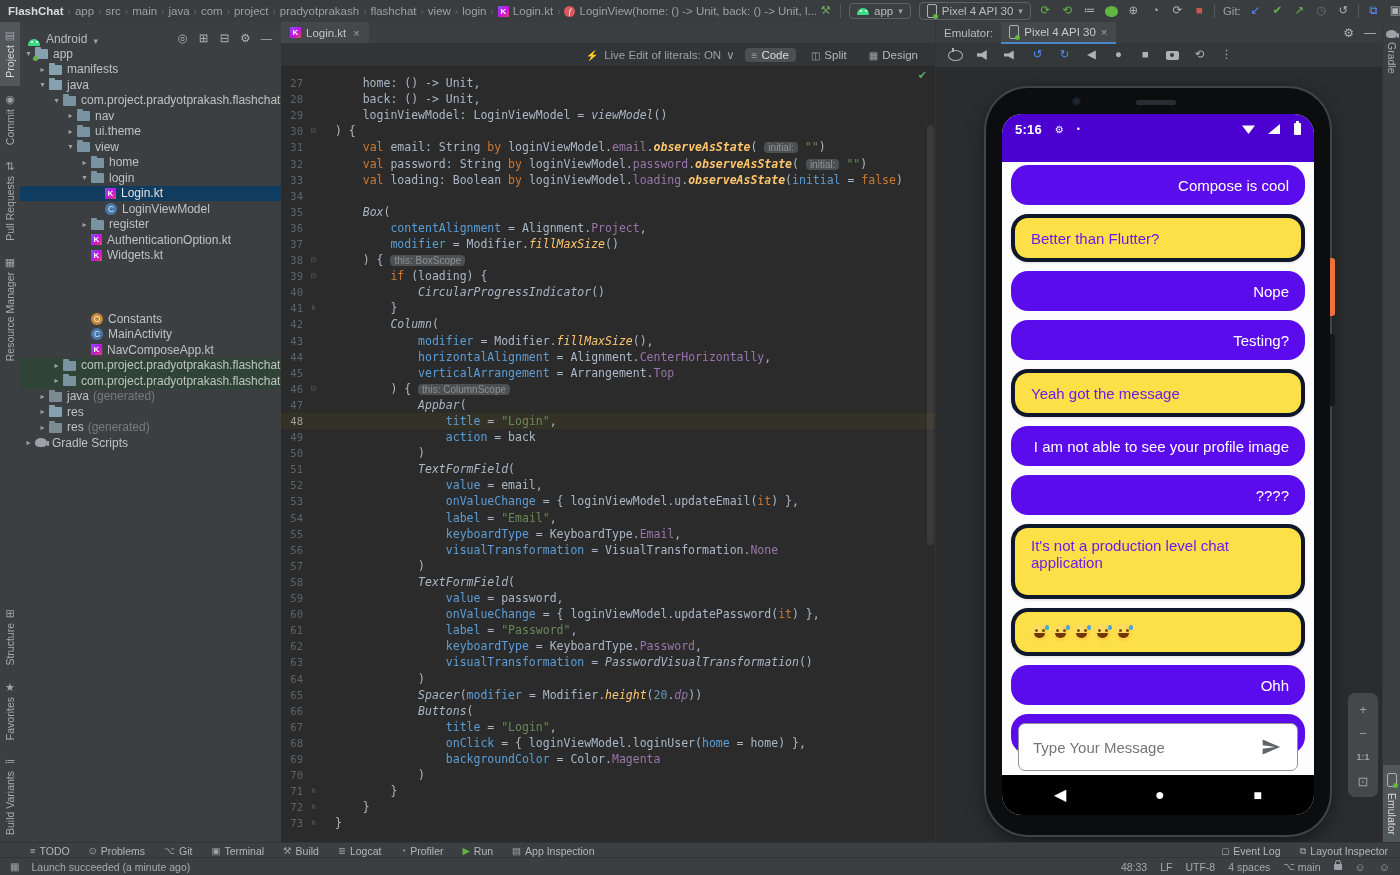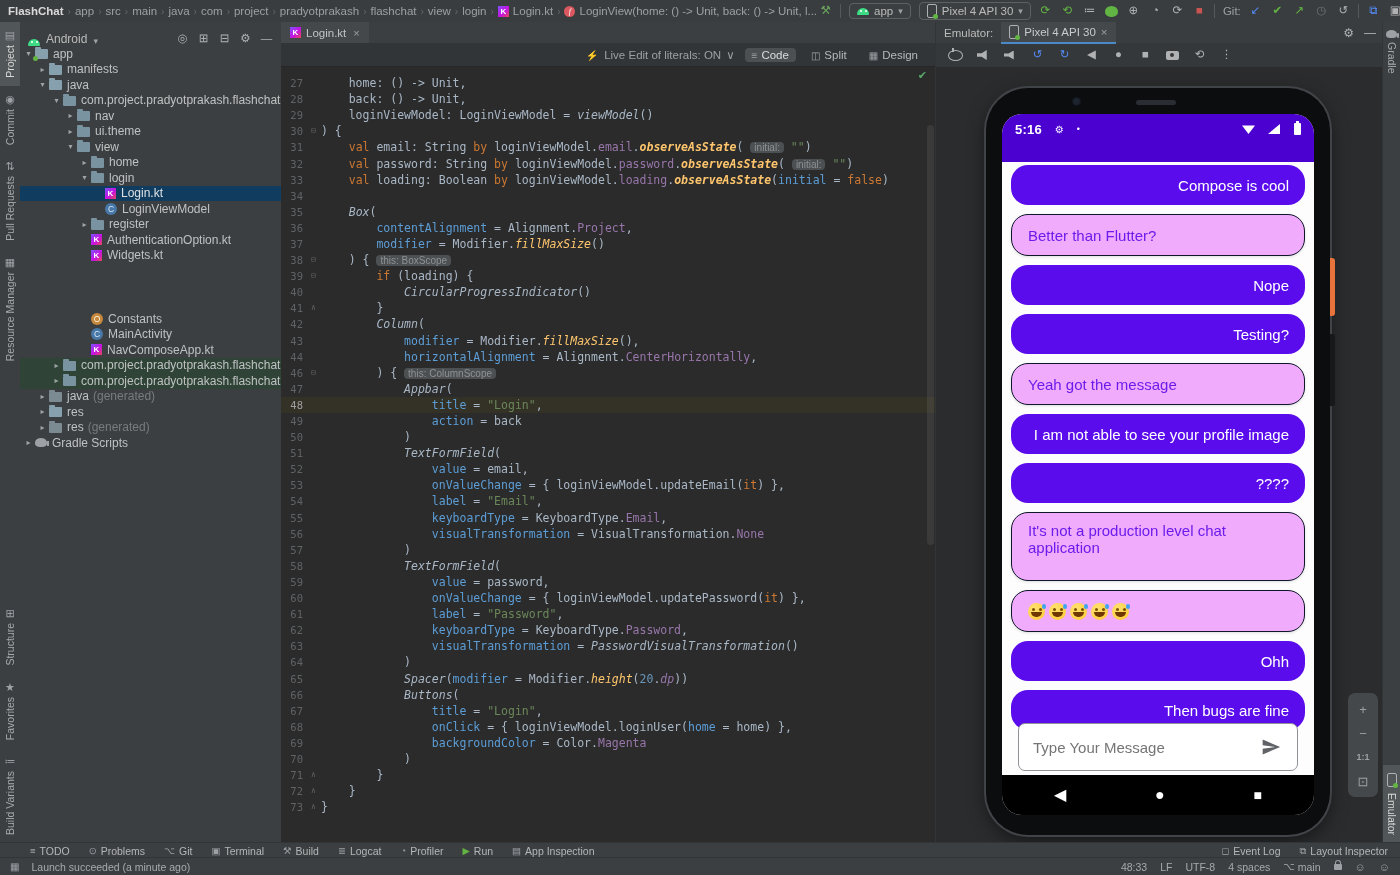--- a/index.html
+++ b/index.html
@@ -79,21 +79,21 @@
   .modes{display:flex;align-items:center;gap:8px}
   .mode{display:flex;align-items:center;gap:4px;padding:1px 7px;border-radius:4px;color:#B6B8BA}
   .mode.active{background:#4C5052;color:#DADCDE}
   .mode .mi{font-size:10px;color:#9DA0A5}
   .code-wrap{position:absolute;top:43px;left:0;right:0;bottom:0;padding-top:10px;overflow:hidden}
   .code-line{display:flex;align-items:center;height:16.1px;font-family:"DejaVu Sans Mono",monospace;font-size:11.5px}
   .code-line.caret{background:#343127}
   .ln{flex:none;width:22px;text-align:right;padding-right:5px;color:#606366;font-size:10.5px;font-family:"DejaVu Sans Mono",monospace}
   .caret .ln{color:#A0A0A0}
   .fold{flex:none;width:11px;text-align:center;color:#606366;font-size:8px;line-height:1}
-  .cod{white-space:pre;color:#A9B7C6;margin-left:2px}
+  .cod{white-space:pre;color:#A9B7C6;margin-left:16px}
   .t-d{color:#A9B7C6}
   .t-k{color:#CC7832}
   .t-s{color:#6A8759}
   .t-b{color:#5C9DD6}
   .t-p{color:#9876AA}
   .t-pi{color:#9876AA;font-style:italic}
   .t-f{color:#FFC66D;font-style:italic}
   .t-fb{color:#FFC66D;font-style:italic;font-weight:bold}
   .t-ci{color:#A9B7C6;font-style:italic}
   .t-n{color:#6897BB}
@@ -124,21 +124,21 @@
   .p-gear{font-size:10px}
   .p-dot{font-size:9px}
   .wifi{width:13px;height:10px;background:#fff;clip-path:polygon(50% 100%,0 15%,100% 15%)}
   .signal{width:12px;height:10px;background:#fff;clip-path:polygon(0 100%,100% 0,100% 100%)}
   .battery{width:7px;height:12px;background:#fff;border-radius:1px;position:relative;margin-left:1px}
   .battery:before{content:"";position:absolute;top:-2px;left:2px;width:3px;height:2px;background:#fff}
   .chat{position:absolute;top:48px;left:0;right:0;bottom:40px;padding:0 5px;overflow:hidden}
   .msg{border-radius:17px;height:40px;display:flex;align-items:center;margin:9px 4px 0;font-size:15px;padding:0 16px}
   .msg:first-child{margin-top:3px}
   .msg.sent{background:#5B0CEC;color:#FFFFFF;justify-content:flex-end}
-  .msg.recv{background:#f0abfc;color:#6C1BEA;border:1px solid #0f172a;box-shadow:0 1px 3px rgba(0,0,0,0.13)}
+  .msg.recv{background:#fde047;color:#6C1BEA;border:4px solid #0f172a;box-shadow:0 1px 3px rgba(0,0,0,0.13)}
   .msg.tall{height:58px;align-items:flex-start;padding-top:9px}
   .emoji{display:inline-block;width:17px;height:17px;border-radius:50%;background:radial-gradient(circle at 35% 30%,#FFE16E,#FFC933);margin-right:4px;position:relative}
   .emoji:before{content:"";position:absolute;left:3.5px;top:5px;width:3px;height:3px;border-radius:50%;background:#7A4F01;box-shadow:7px 0 0 #7A4F01}
   .emoji:after{content:"";position:absolute;left:3px;top:9px;width:11px;height:5.5px;border-radius:0 0 11px 11px;background:#703800}
   .emoji i{position:absolute;right:-1px;top:1px;width:4px;height:5px;background:#41A4EC;border-radius:50% 50% 50% 50%/60% 60% 40% 40%}
   .p-input{position:absolute;left:16px;right:16px;bottom:44px;height:46px;background:#fff;border:1.6px solid #8E9297;border-radius:7px;display:flex;align-items:center;padding:0 14px}
   .p-input .ph{color:#757575;font-size:15px}
   .p-input .send{margin-left:auto}
   .p-nav{position:absolute;left:0;right:0;bottom:0;height:40px;background:#000;display:flex;align-items:center;justify-content:space-between;padding:0 52px}
   .nv{color:#fff;font-size:16px;line-height:1}
@@ -522,20 +522,25 @@
           </div>
           <div class="code-line">
             <span class="ln">43</span>
             <span class="fold"></span>
             <span class="cod"><span class="t-d">            </span><span class="t-b">modifier</span><span class="t-d"> = Modifier.</span><span class="t-f">fillMaxSize</span><span class="t-d">(),</span></span>
           </div>
           <div class="code-line">
             <span class="ln">44</span>
             <span class="fold"></span>
             <span class="cod"><span class="t-d">            </span><span class="t-b">horizontalAlignment</span><span class="t-d"> = Alignment.</span><span class="t-p">CenterHorizontally</span><span class="t-d">,</span></span>
+          </div>
+          <div class="code-line">
+            <span class="ln">45</span>
+            <span class="fold"></span>
+            <span class="cod"><span class="t-d">            </span><span class="t-b">verticalArrangement</span><span class="t-d"> = Arrangement.</span><span class="t-p">Top</span></span>
           </div>
           <div class="code-line">
             <span class="ln">46</span>
             <span class="fold">⊟</span>
             <span class="cod"><span class="t-d">        ) { </span><span class="t-g">this: ColumnScope</span></span>
           </div>
           <div class="code-line">
             <span class="ln">47</span>
             <span class="fold"></span>
             <span class="cod"><span class="t-d">            </span><span class="t-ci">Appbar</span><span class="t-d">(</span></span>

